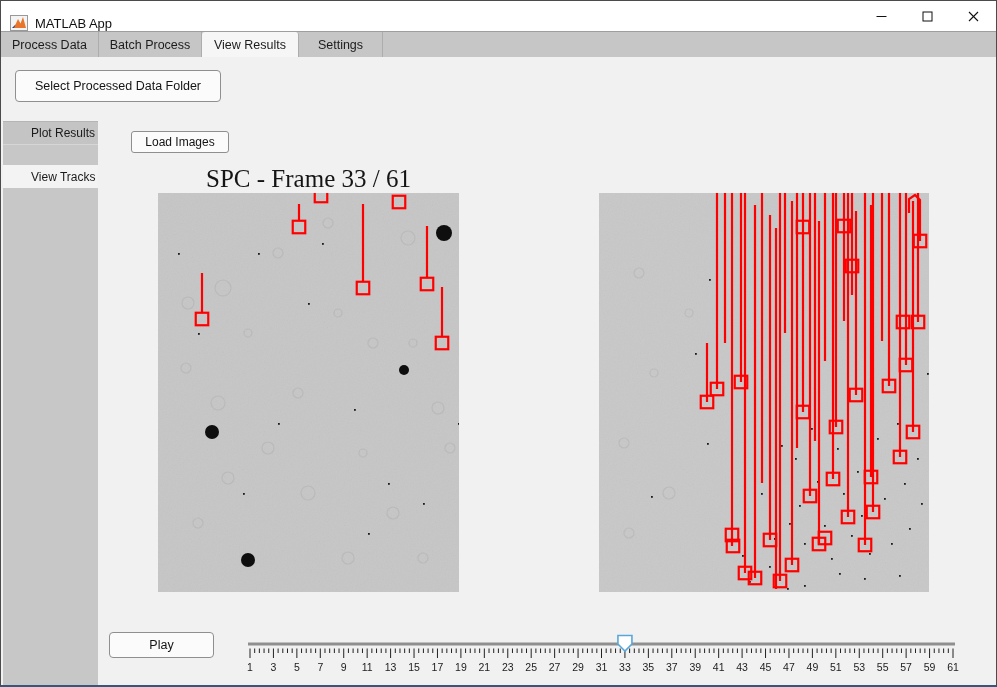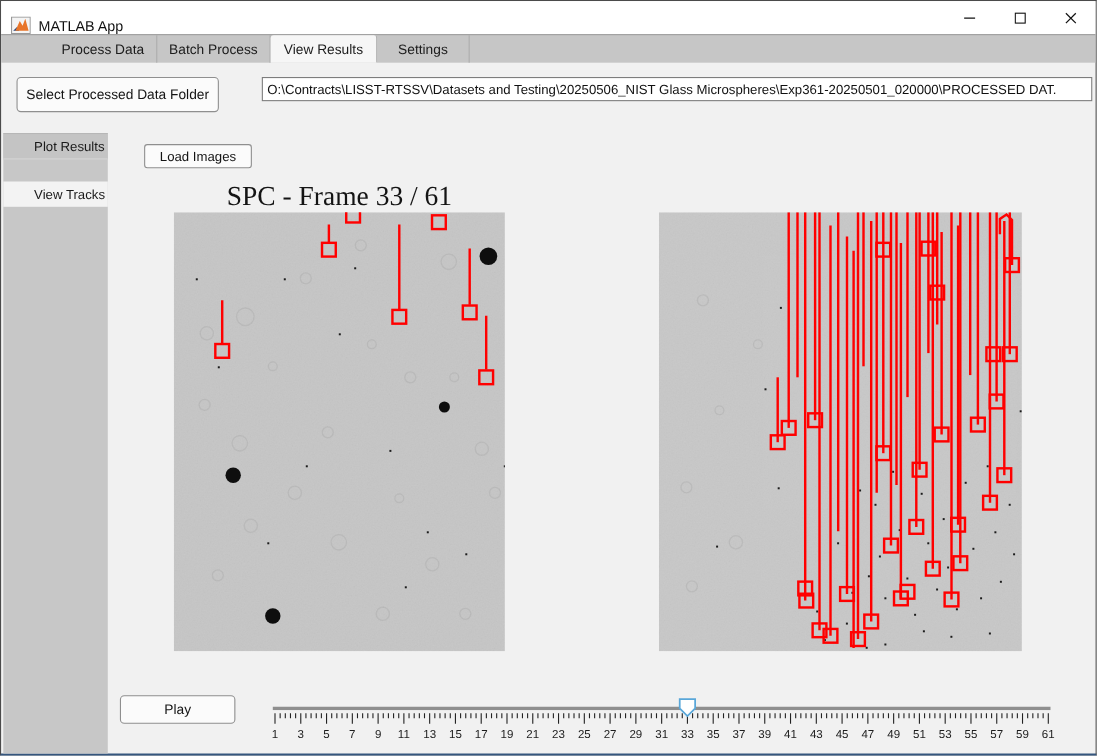--- a/index.html
+++ b/index.html
@@ -8,28 +8,28 @@
     background:#f1f1f1;border:1px solid #4b4b4b;border-bottom:2px solid #35567e;
     overflow:hidden;font-family:"Liberation Sans",sans-serif;color:#111;
   }
   
   .titlebar{position:absolute;left:0;top:0;width:100%;height:30px;background:#ffffff;display:flex;align-items:flex-end;}
   .app-icon{width:18px;height:16px;margin-left:9px;margin-right:7px;}
   .title-text{font-size:13px;color:#101010;}
   .win-controls{margin-left:auto;display:flex;height:100%;}
   .win-btn{width:46px;height:100%;display:flex;align-items:center;justify-content:center;}
   
-  .tabbar{position:absolute;left:0;top:30px;width:100%;height:26px;background:#c6c6c6;display:flex;border-top:1px solid #9e9e9e;box-sizing:border-box;padding-left:44px;}
+  .tabbar{position:absolute;left:0;top:30px;width:100%;height:26px;background:#c6c6c6;display:flex;border-top:1px solid #9e9e9e;box-sizing:border-box;}
   .tab{height:100%;display:flex;align-items:center;justify-content:center;font-size:12.5px;
        color:#1c1c1c;border-right:1px solid #adadad;box-sizing:border-box;}
   .tab.active{background:#f6f6f6;border-radius:3px 3px 0 0;border-right:1px solid #adadad;}
   
   .btn{position:absolute;background:#fbfbfb;border:1px solid #8f8f8f;border-radius:4px;
        font-size:12.5px;color:#141414;display:flex;align-items:center;justify-content:center;font-family:"Liberation Sans",sans-serif;}
-  #select-btn{left:14px;top:69px;width:184px;height:32px;}
+  #select-btn{left:14px;top:69px;width:206px;height:32px;}
   #path-field{position:absolute;left:237px;top:69px;width:755px;height:22px;border:1px solid #7d7d7d;
        background:#fff;font-size:12px;font-family:"Liberation Sans",sans-serif;padding:0 4px;box-sizing:border-box;color:#111;}
   
   .side-strip{position:absolute;left:2px;top:120px;width:95px;height:565px;background:#c7c7c7;border-top:1px solid #b5b5b5;box-sizing:border-box;}
   .side-tab{height:23px;display:flex;align-items:center;padding-left:28px;font-size:12px;color:#1a1a1a;box-sizing:border-box;}
   .side-tab.unselected{background:#c4c4c4;border-bottom:1px solid #d6d6d6;}
   .side-tab.selected{background:#f3f3f3;margin-top:20px;}
   
   #load-btn{left:130px;top:130px;width:98px;height:22px;font-size:12px;border-radius:3px;}
   .fig-title{position:absolute;height:24px;text-align:center;font-family:"Liberation Serif",serif;font-size:25px;color:#141414;}
@@ -74,21 +74,20 @@
   </div>
 
   <div class="tabbar">
     <div class="tab" style="width:98px">Process Data</div>
     <div class="tab" style="width:103px">Batch Process</div>
     <div class="tab active" style="width:97px">View Results</div>
     <div class="tab" style="width:84px">Settings</div>
   </div>
 
   <button class="btn" id="select-btn">Select Processed Data Folder</button>
-  <input id="path-field" value="O:\Contracts\LISST-RTSSV\Datasets and Testing\20250506_NIST Glass Microspheres\Exp361-20250501_020000\PROCESSED DAT." style="">
 
   <div class="side-strip">
     <div class="side-tab unselected">Plot Results</div>
     <div class="side-tab selected">View Tracks</div>
   </div>
 
   <button class="btn" id="load-btn">Load Images</button>
 
   <div class="fig-title" id="spc-title">SPC - Frame 33 / 61</div>
   <svg class="fig-svg" id="spc-svg" viewBox="0 0 301 399">

